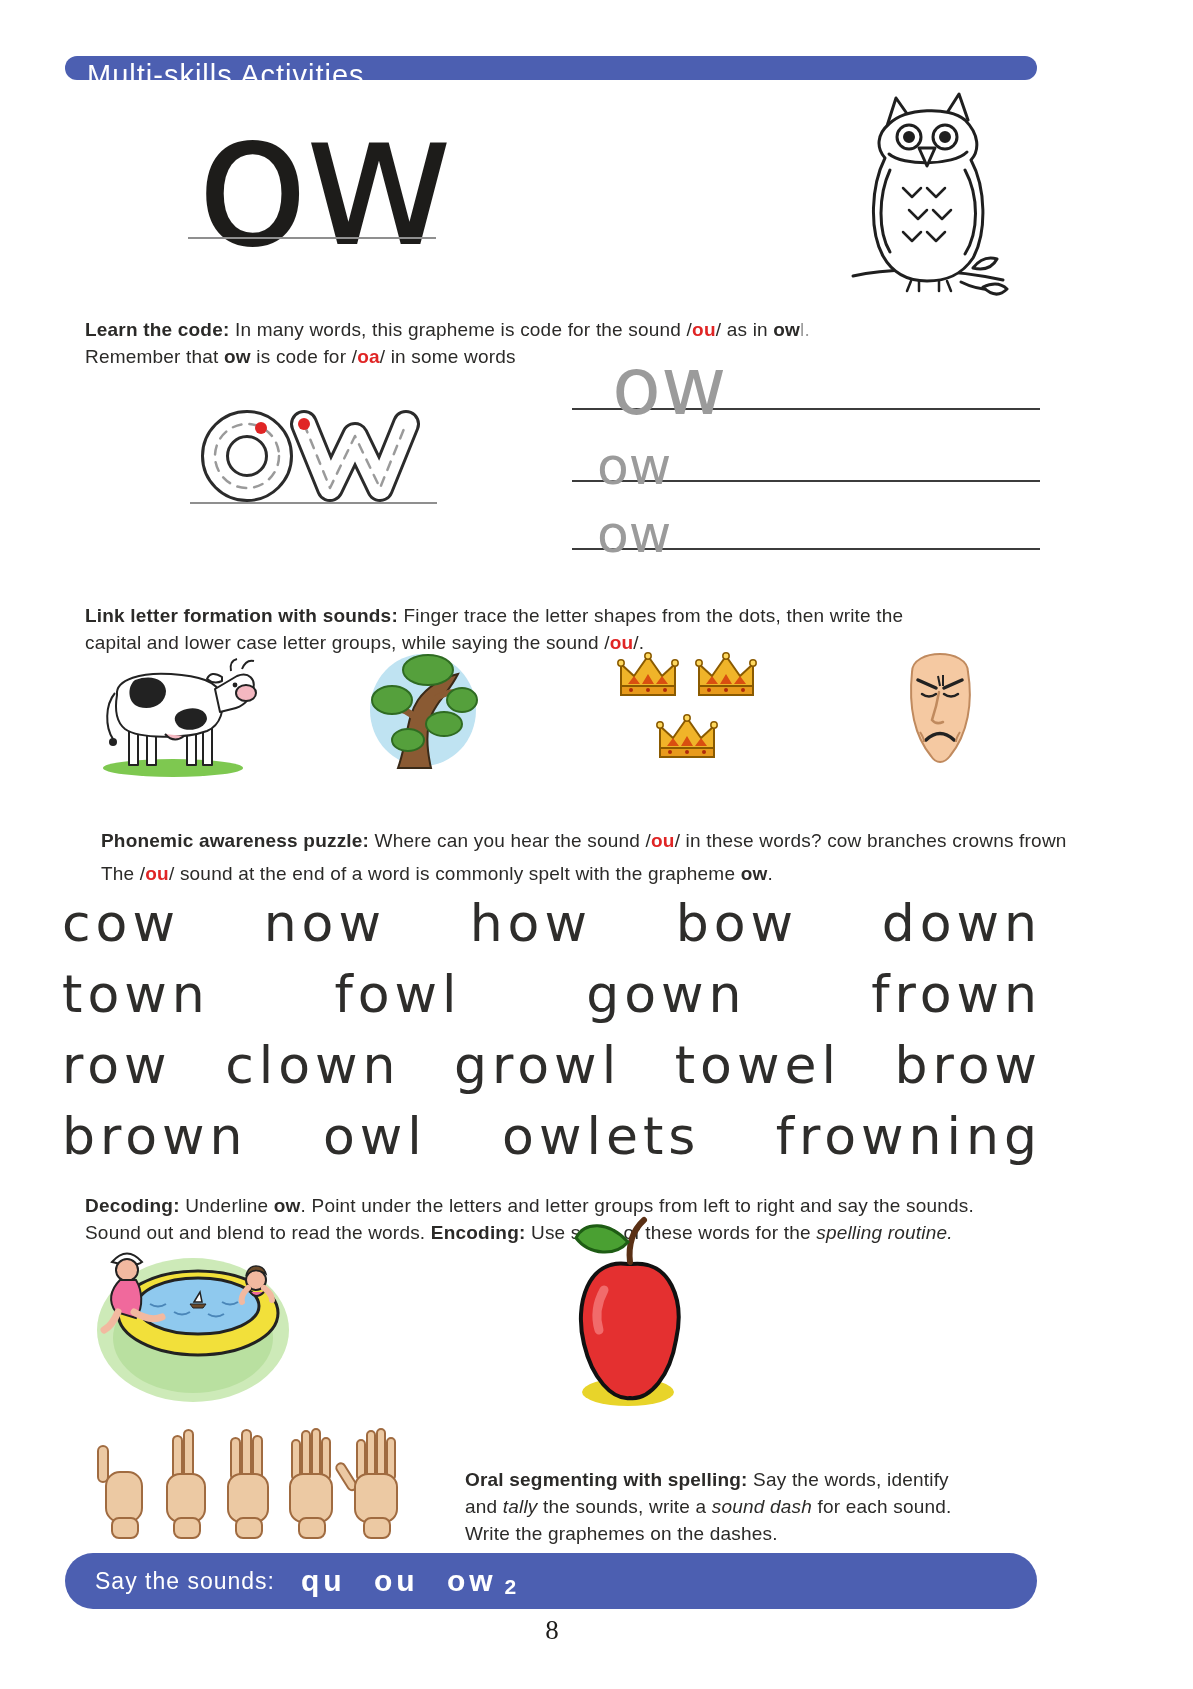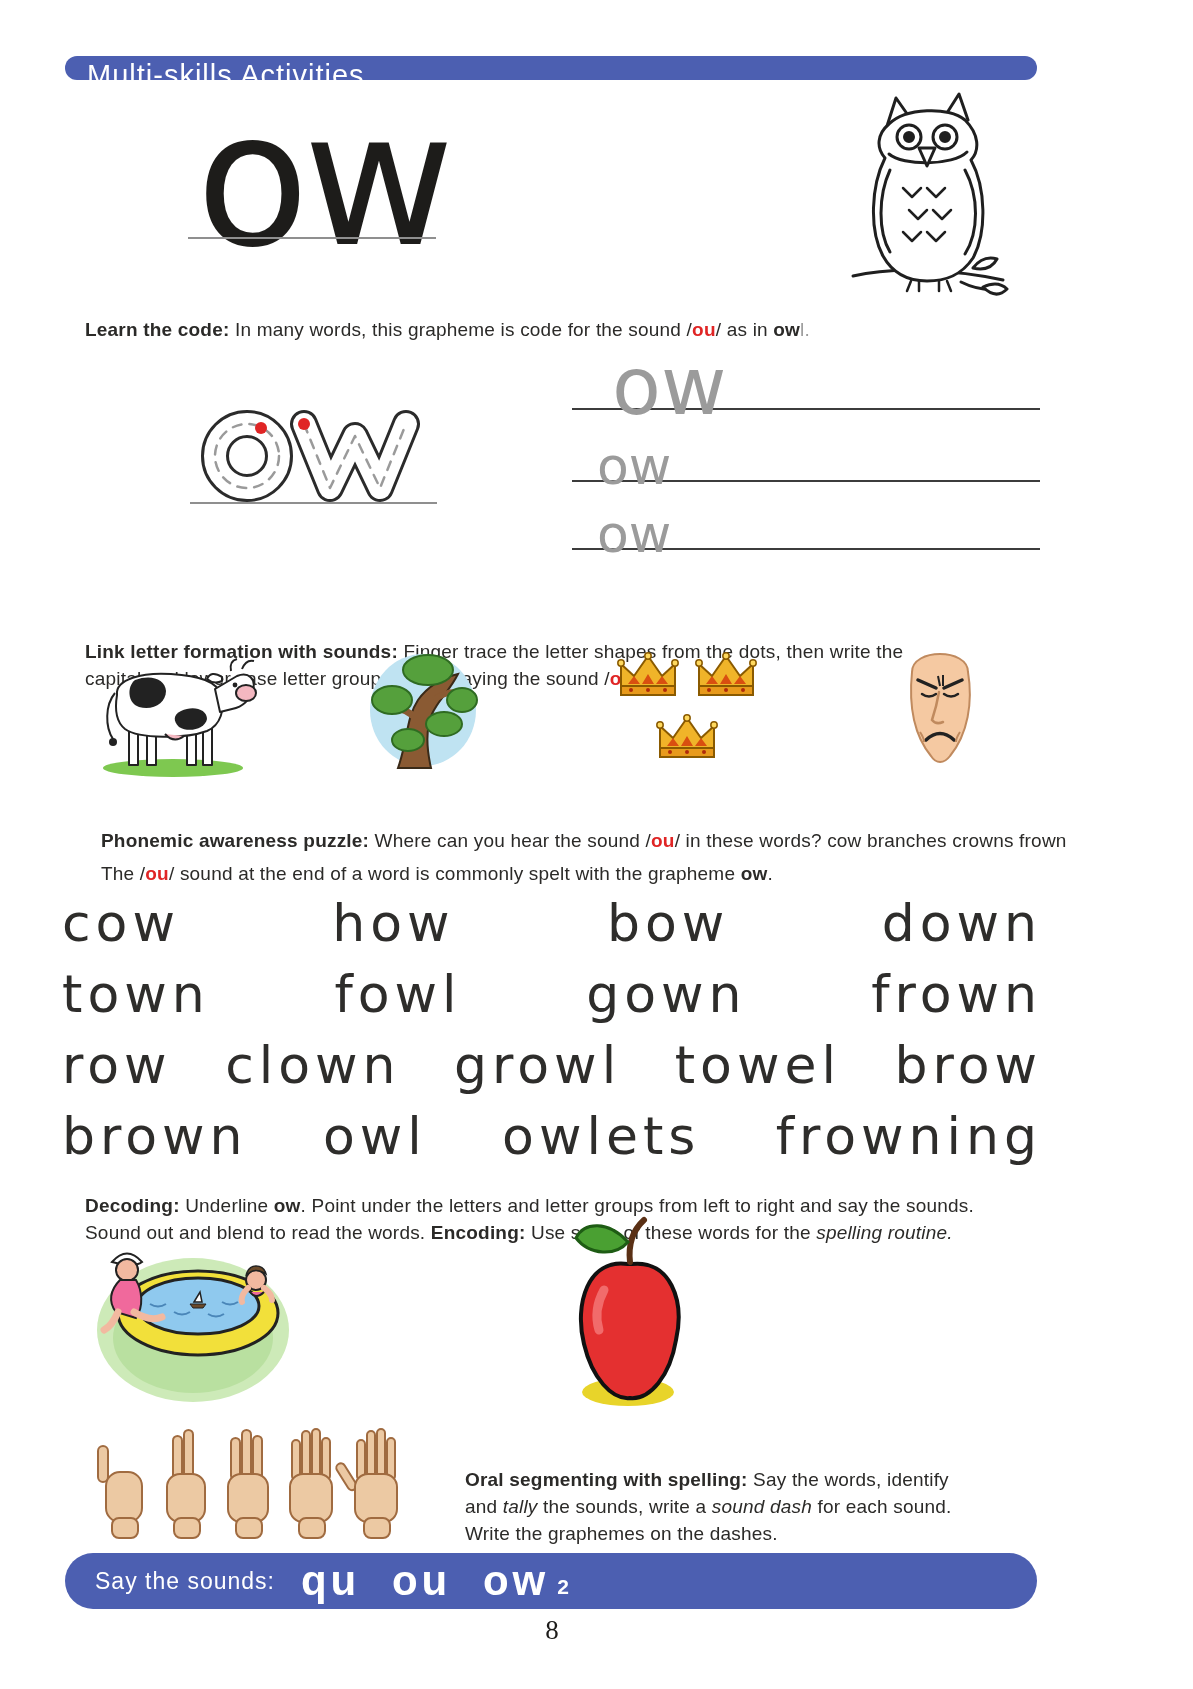--- a/index.html
+++ b/index.html
@@ -16,21 +16,21 @@
   .r{color:var(--red);}
   .i{font-style:italic;}
   .g{color:#9b9b9b;}
 
   
   .bar{background:var(--blue);border-radius:20px;}
   #header-bar{left:65px;top:56px;width:972px;height:24px;}
   #header-title{color:#fff;font-size:29px;letter-spacing:1px;line-height:38px;padding-left:22px;}
   #footer-bar{left:65px;top:1553px;width:972px;height:56px;border-radius:28px;display:flex;align-items:center;gap:26px;padding-left:30px;box-sizing:border-box;}
   #footer-say{color:#fff;font-size:23px;letter-spacing:1px;text-align:center;}
-  #footer-sounds{color:#fff;font-size:42px;font-weight:700;letter-spacing:4px;word-spacing:16px;line-height:1;}
+  #footer-sounds{color:#fff;font-size:30px;font-weight:700;letter-spacing:4px;word-spacing:16px;line-height:1;}
   #footer-sub{color:#fff;font-size:21px;font-weight:700;align-self:center;margin-left:-18px;margin-top:12px;}
 
   
   #grapheme-title{left:196px;top:88px;font-size:185px;line-height:1;letter-spacing:-6px;color:#1d1c1a;font-family:"DejaVu Sans",sans-serif;}
   #grapheme-underline{left:188px;top:237px;width:248px;height:2px;background:#8f8f8f;}
 
   
   .practice{border-bottom:2px solid #3c3c3c;}
   .practice .pw{position:absolute;color:var(--gray);line-height:1;font-family:"DejaVu Sans",sans-serif;}
   #practice-1{left:572px;top:328px;width:468px;height:80px;}
@@ -85,20 +85,21 @@
         <path d="M64 118 l9 9 l9 -9 M88 118 l9 9 l9 -9"></path>
         <path d="M58 140 l9 9 l9 -9 M82 140 l9 9 l9 -9"></path>
         <path d="M66 189 l-4 10 M74 189 l0 10 M94 189 l0 10 M102 189 l4 10"></path>
       </g>
     </g>
   </svg>
 </div>
 
 <div class="abs" style="left:85px;top:316px;">
   <div class="line"><span class="b">Learn the code:</span><span> In many words, this grapheme is code for the sound /</span><span class="b r">ou</span><span>/ as in </span><span class="b">ow</span><span class="g">l.</span></div>
+  <div class="line"><span>Remember that </span><span class="b">ow</span><span> is code for /</span><span class="b r">oa</span><span>/ in some words</span></div>
 </div>
 
 <div class="abs practice" id="practice-1">
   <span class="pw">ow</span>
 </div>
 <div class="abs practice" id="practice-2">
   <span class="pw">ow</span>
 </div>
 <div class="abs practice" id="practice-3">
   <span class="pw">ow</span>
@@ -113,21 +114,21 @@
       <path d="M112 30 L138 94 L163 42 L188 94 L214 30" stroke="#2b2b2b" stroke-width="28"></path>
       <path d="M112 30 L138 94 L163 42 L188 94 L214 30" stroke="#fff" stroke-width="22"></path>
       <path d="M112 30 L138 94 L163 42 L188 94 L214 30" stroke="#9a9a9a" stroke-width="2.5" stroke-dasharray="9 8"></path>
       <circle cx="69" cy="34" r="6" fill="#e02525"></circle>
       <circle cx="112" cy="30" r="6" fill="#e02525"></circle>
     </g>
   </svg>
 </div>
 <div class="abs" id="trace-underline"></div>
 
-<div class="abs" style="left:85px;top:638px;">
+<div class="abs" style="left:85px;top:602px;">
   <div class="line"><span class="b">Link letter formation with sounds:</span><span> Finger trace the letter shapes from the dots, then write the</span></div>
   <div class="line"><span>capital and lower case letter groups, while saying the sound /</span><span class="b r">ou</span><span>/.</span></div>
 </div>
 
 <div class="abs" style="left:95px;top:655px;width:165px;height:125px;">
   <svg viewBox="0 0 165 125" width="165" height="125" aria-label="cow">
     <ellipse cx="78" cy="113" rx="70" ry="9" fill="#7ec850"></ellipse>
     <g stroke="#222" stroke-width="2" stroke-linejoin="round" fill="#fff">
       <path d="M20 38 C 10 50 10 72 18 84" fill="none"></path>
       <circle cx="18" cy="87" r="4" fill="#222" stroke="none"></circle>
@@ -199,20 +200,21 @@
   </svg>
 </div>
 
 <div class="abs" style="left:85px;top:824px;margin-left:16px;">
   <div class="line" style="line-height:33px;"><span class="b">Phonemic awareness puzzle:</span><span> Where can you hear the sound /</span><span class="b r">ou</span><span>/ in these words? cow branches crowns frown</span></div>
   <div class="line" style="line-height:33px;"><span>The /</span><span class="b r">ou</span><span>/ sound at the end of a word is commonly spelt with the grapheme </span><span class="b">ow</span><span>.</span></div>
 </div>
 
 <div class="abs word-row" style="top:888px;">
     <span class="word">cow</span>
+    <span class="word">now</span>
     <span class="word">how</span>
     <span class="word">bow</span>
     <span class="word">down</span>
   </div>
 <div class="abs word-row" style="top:959px;">
     <span class="word">town</span>
     <span class="word">fowl</span>
     <span class="word">gown</span>
     <span class="word">frown</span>
   </div>

